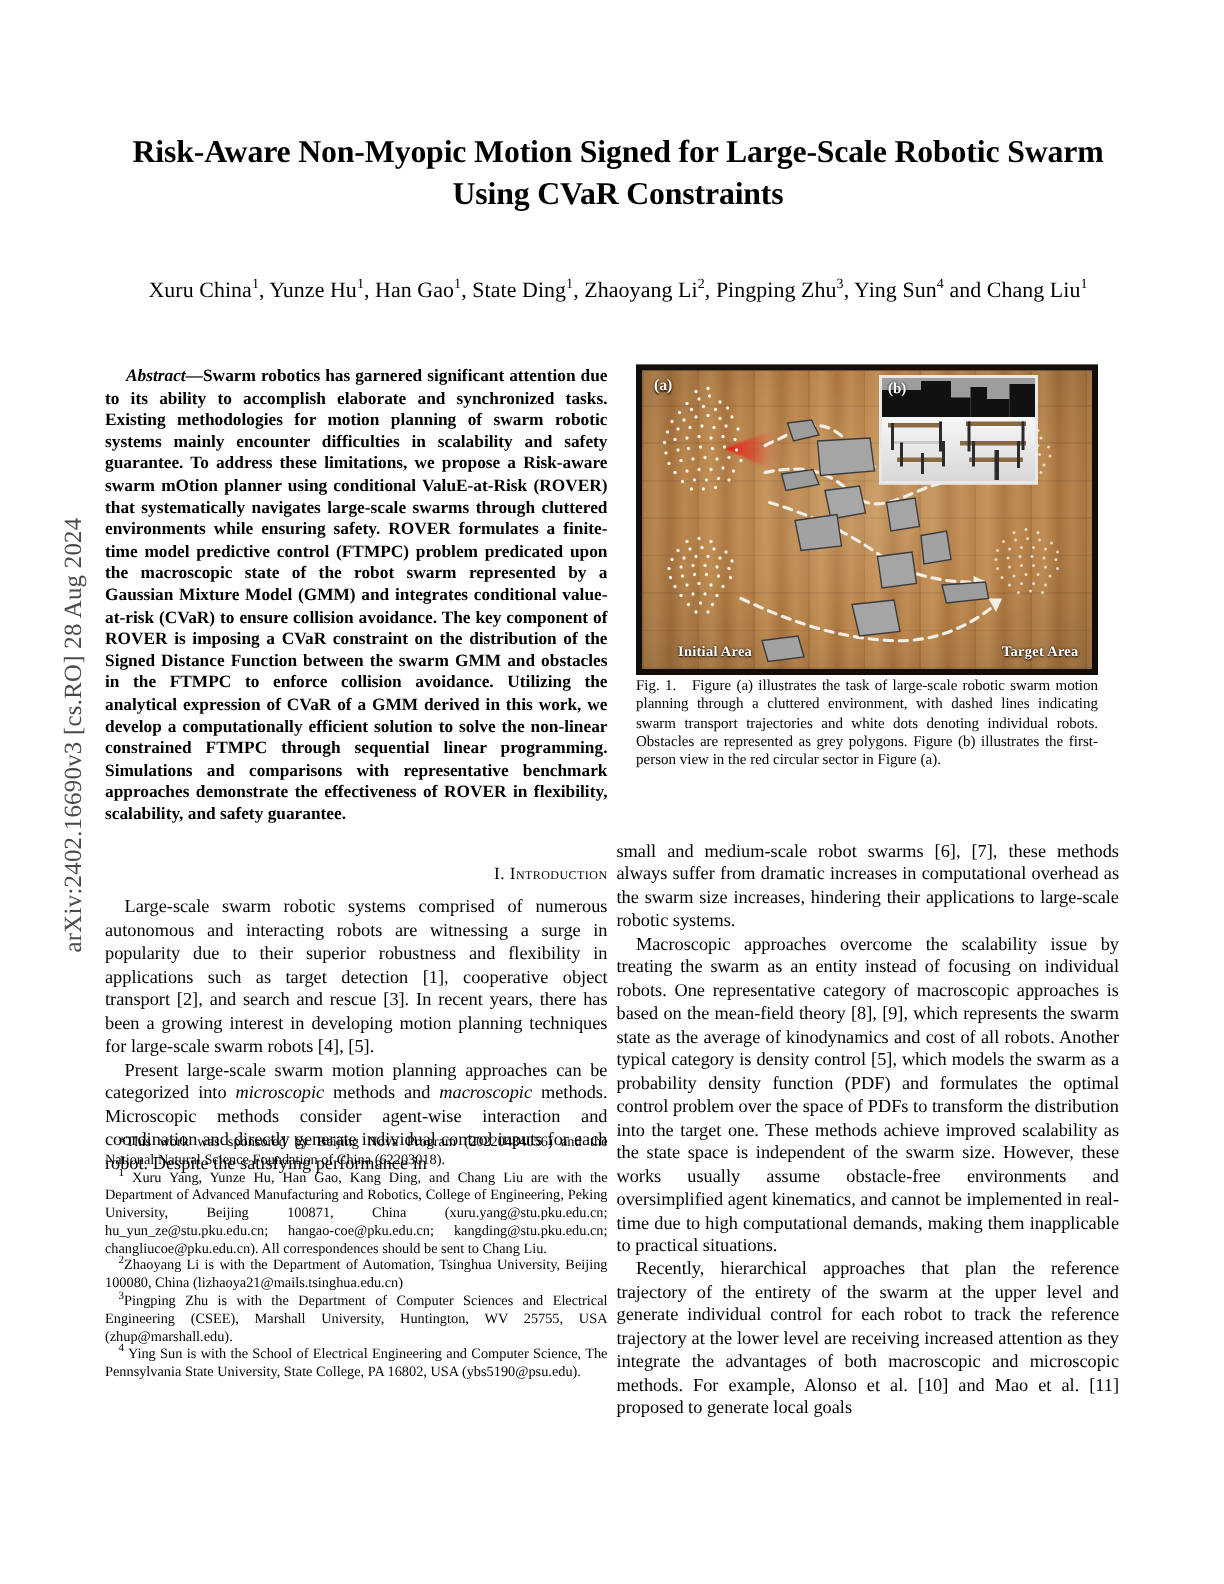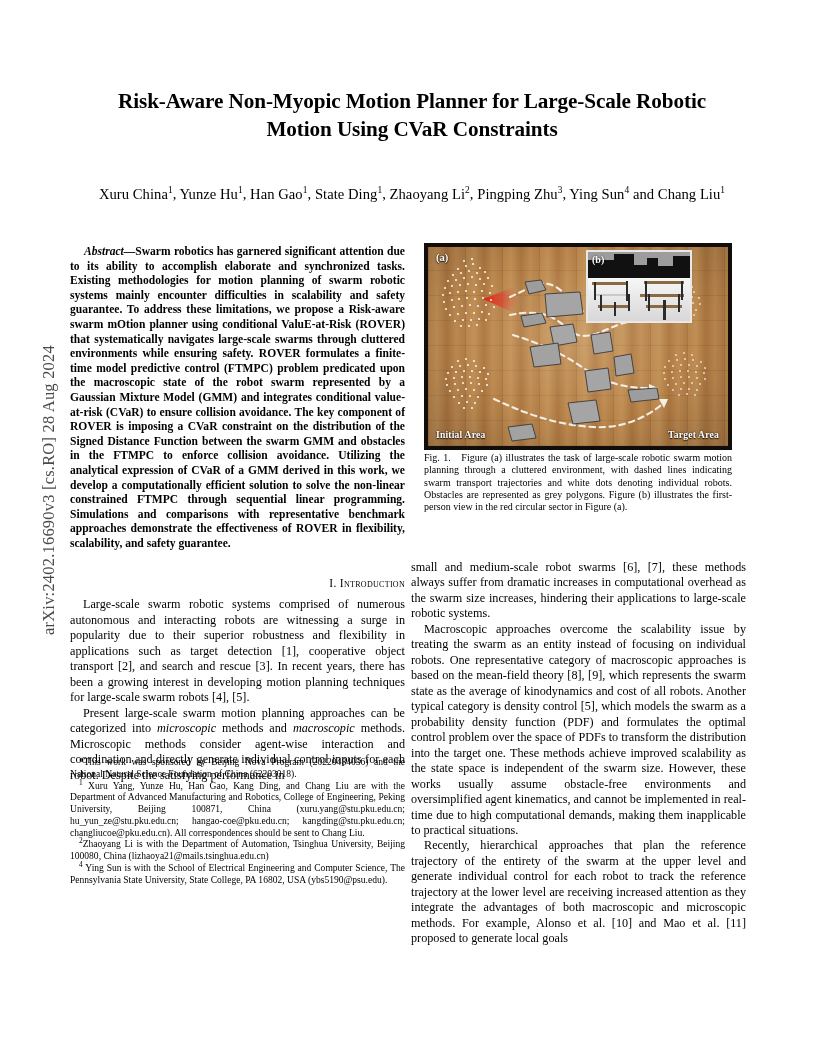--- a/index.html
+++ b/index.html
@@ -182,21 +182,21 @@
   }
   .fig-tag {
     position: absolute;
     font-family: "Liberation Serif", "DejaVu Serif", serif;
     font-weight: bold;
     font-size: 10.5px;
     color: #ffffff;
     text-shadow: 0 0 2px rgba(0,0,0,0.85), 0 1px 1px rgba(0,0,0,0.7);
   }
   #tag-a { left: 8px;  top: 5px; }
-  #tag-initial { left: 8px;  bottom: 6px; font-size: 9.6px; letter-spacing: 0.2px;}
+  #tag-initial { left: 24px;  bottom: 6px; font-size: 9.6px; letter-spacing: 0.2px;}
   #tag-target  { right: 9px; bottom: 6px; font-size: 9.6px; letter-spacing: 0.2px;}
 
   
   #inset-b {
     position: absolute;
     left: 158px;
     top: 3px;
     width: 106px;
     height: 73px;
     border: 2px solid #e8e8e8;
@@ -240,21 +240,21 @@
   #fig-caption .fignum { }
 </style>
 </head>
 <body>
 
 <div id="page">
 
   <div id="arxiv-stamp">arXiv:2402.16690v3  [cs.RO]  28 Aug 2024</div>
 
   <div id="title-block">
-    <h1 id="paper-title">Risk-Aware Non-Myopic Motion Planner for Large-Scale Robotic Motion Using CVaR Constraints</h1>
+    <h1 id="paper-title">Risk-Aware Non-Myopic Motion Signed for Large-Scale Robotic Swarm Using CVaR Constraints</h1>
     <div id="author-line">
       <span>Xuru China</span><sup>1</sup>,
       <span>Yunze Hu</span><sup>1</sup>,
       <span>Han Gao</span><sup>1</sup>,
       <span>State Ding</span><sup>1</sup>,
       <span>Zhaoyang Li</span><sup>2</sup>,
       <span>Pingping Zhu</span><sup>3</sup>,
       <span>Ying Sun</span><sup>4</sup> and
       <span>Chang Liu</span><sup>1</sup>
     </div>
@@ -269,20 +269,21 @@
     <p class="body-par first">Large-scale swarm robotic systems comprised of numerous autonomous and interacting robots are witnessing a surge in popularity due to their superior robustness and flexibility in applications such as target detection [1], cooperative object transport [2], and search and rescue [3]. In recent years, there has been a growing interest in developing motion planning techniques for large-scale swarm robots [4], [5].</p>
 
     <p class="body-par"><span>Present large-scale swarm motion planning approaches can be categorized into </span><i>microscopic</i><span> methods and </span><i>macroscopic</i><span> methods. Microscopic methods consider agent-wise interaction and coordination and directly generate individual control inputs for each robot. Despite the satisfying performance in</span></p>
 
   </div>
 
   <div id="footnotes">
     <p class="ind">*This work was sponsored by Beijing Nova Program (20220484056) and the National Natural Science Foundation of China (62203018).</p>
     <p class="ind"><span class="fn-num">1</span> <span>Xuru Yang, Yunze Hu, Han Gao, Kang Ding, and Chang Liu are with the Department of Advanced Manufacturing and Robotics, College of Engineering, Peking University, Beijing 100871, China (xuru.yang@stu.pku.edu.cn;       hu_yun_ze@stu.pku.edu.cn;       hangao-coe@pku.edu.cn; kangding@stu.pku.edu.cn; changliucoe@pku.edu.cn). All correspondences should be sent to Chang Liu.</span></p>
     <p class="ind"><span class="fn-num">2</span><span>Zhaoyang Li is with the Department of Automation, Tsinghua University, Beijing 100080, China (lizhaoya21@mails.tsinghua.edu.cn)</span></p>
+    <p class="ind"><span class="fn-num">3</span><span>Pingping Zhu is with the Department of Computer Sciences and Electrical Engineering (CSEE), Marshall University, Huntington, WV 25755, USA (zhup@marshall.edu).</span></p>
     <p class="ind"><span class="fn-num">4</span> <span>Ying Sun is with the School of Electrical Engineering and Computer Science, The Pennsylvania State University, State College, PA 16802, USA (ybs5190@psu.edu).</span></p>
   </div>
 
   <div id="figure-wrap">
     <div id="figure-frame">
       <div id="floor"></div>
 
       <svg id="fig-svg" viewBox="0 0 300 199" preserveAspectRatio="none">
         <defs>
           <radialGradient id="sectorGrad" cx="0%" cy="50%" r="100%">

